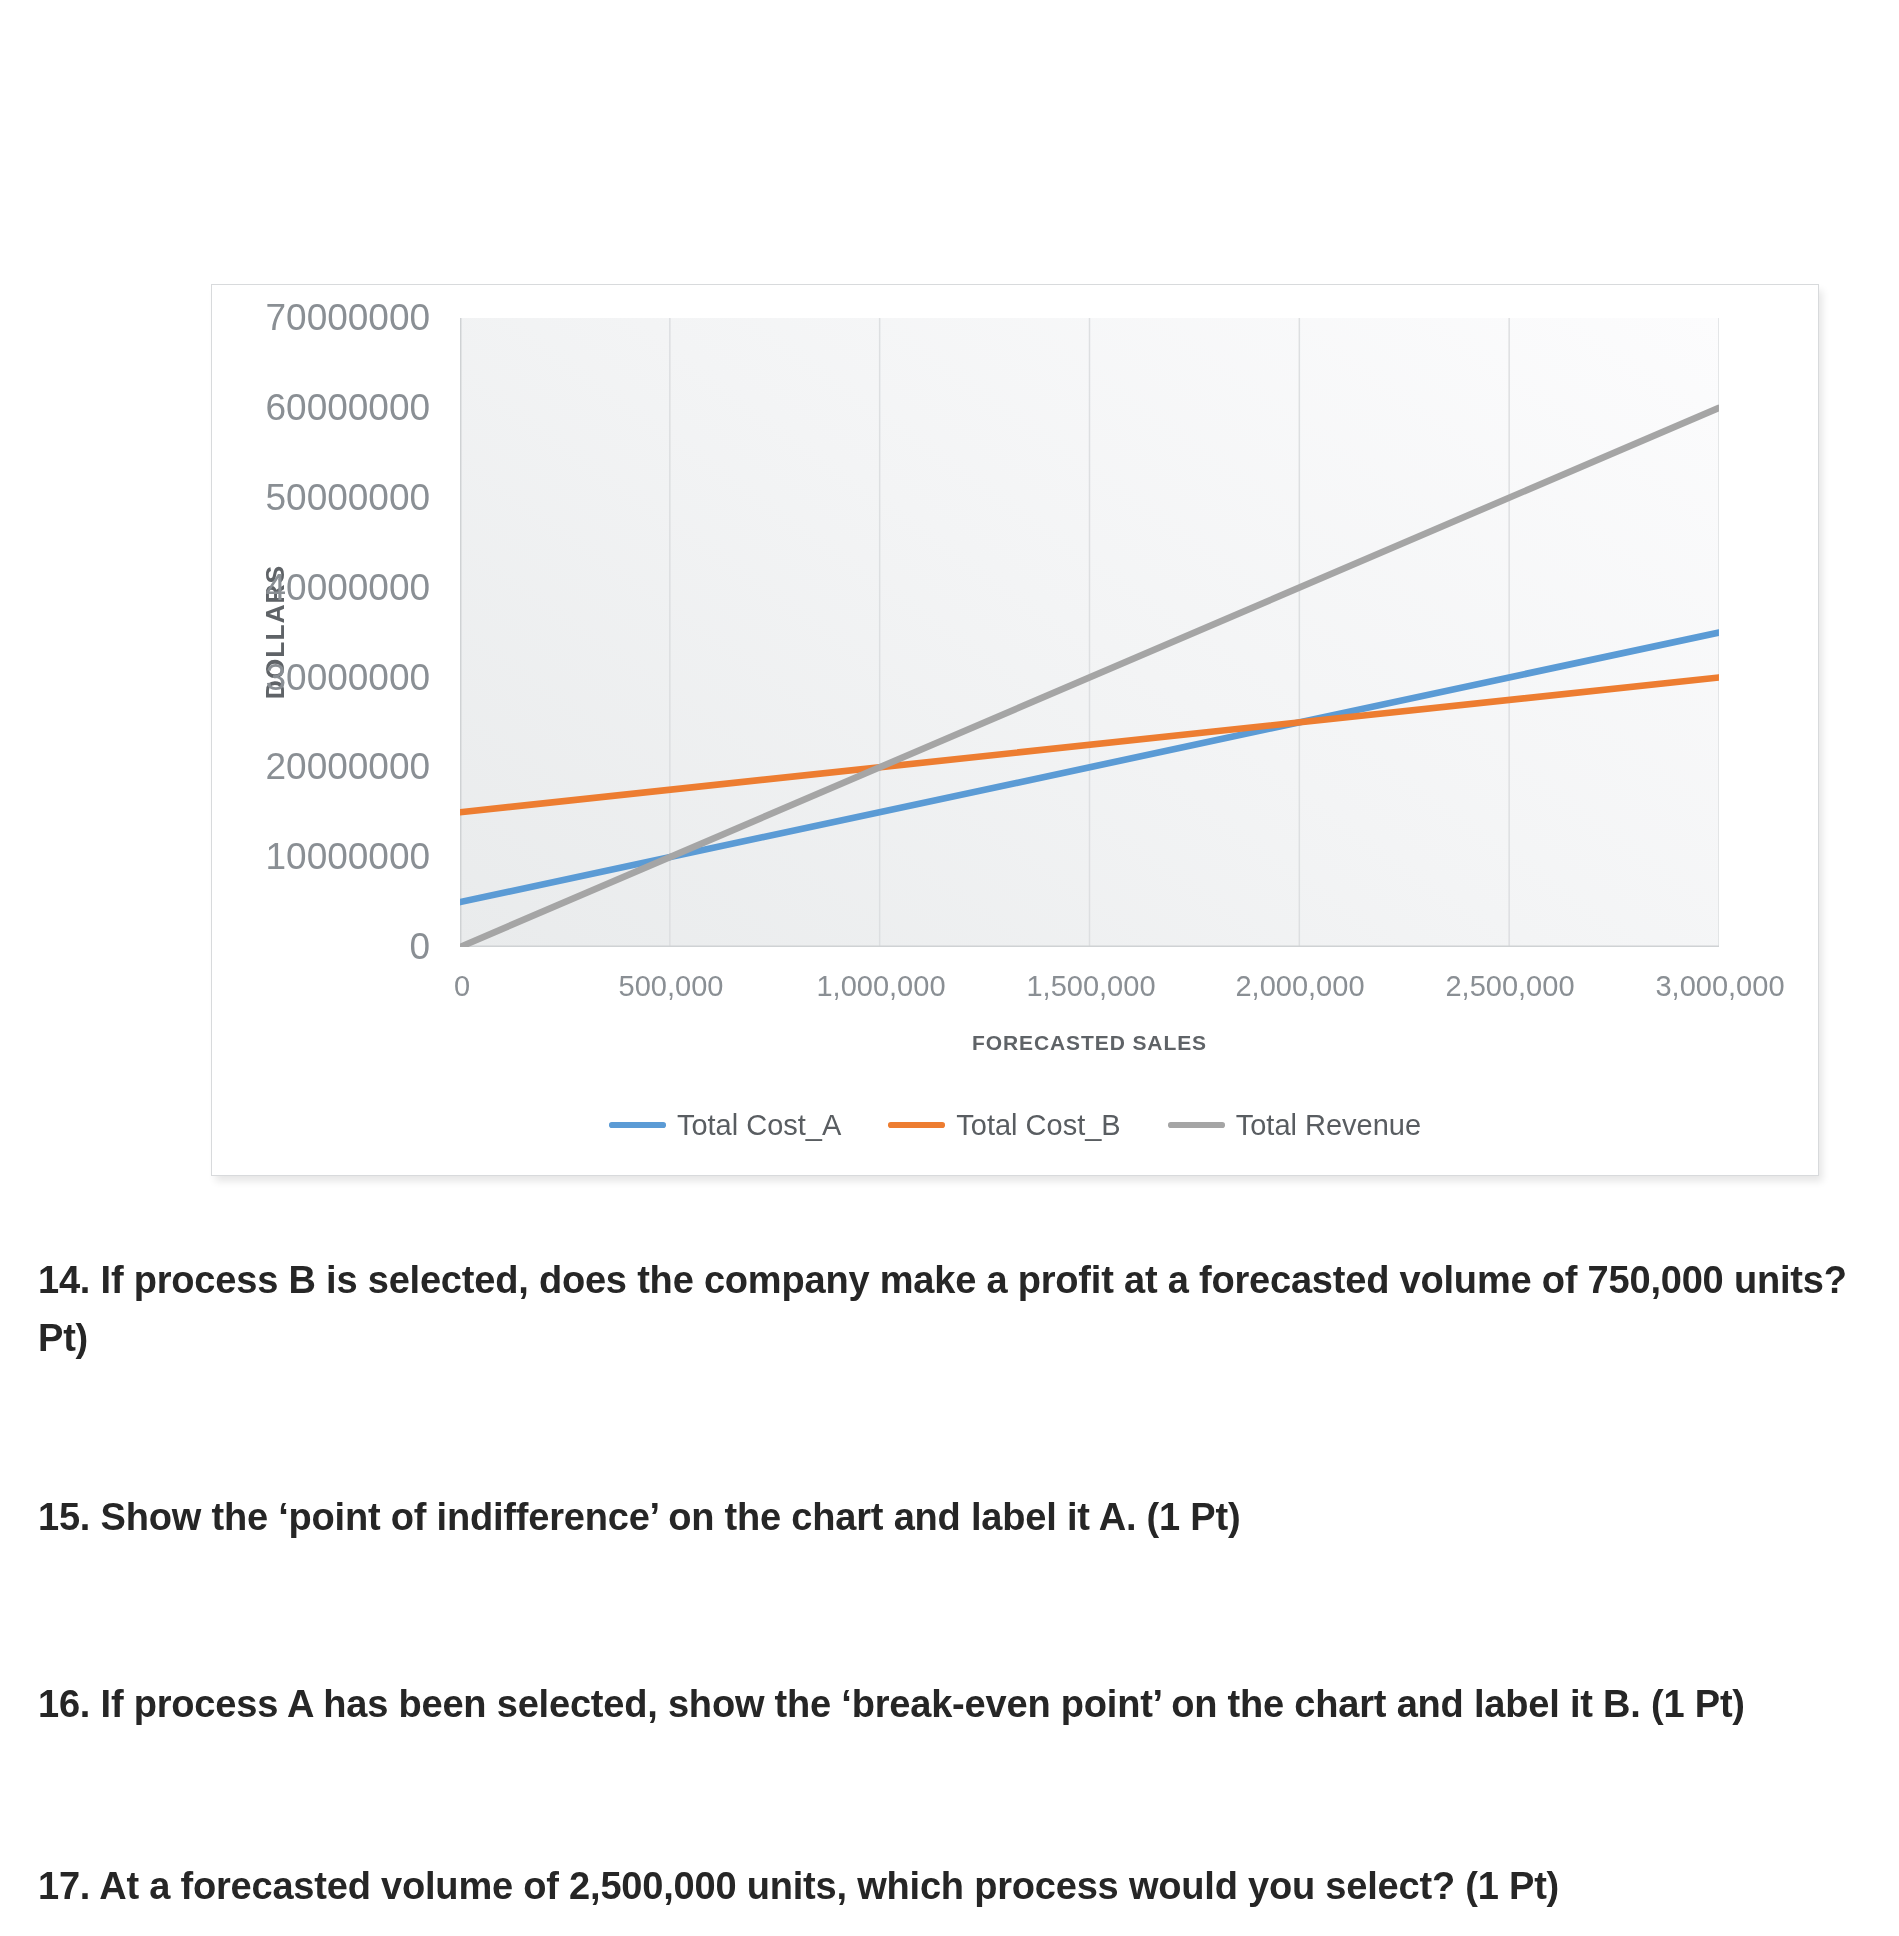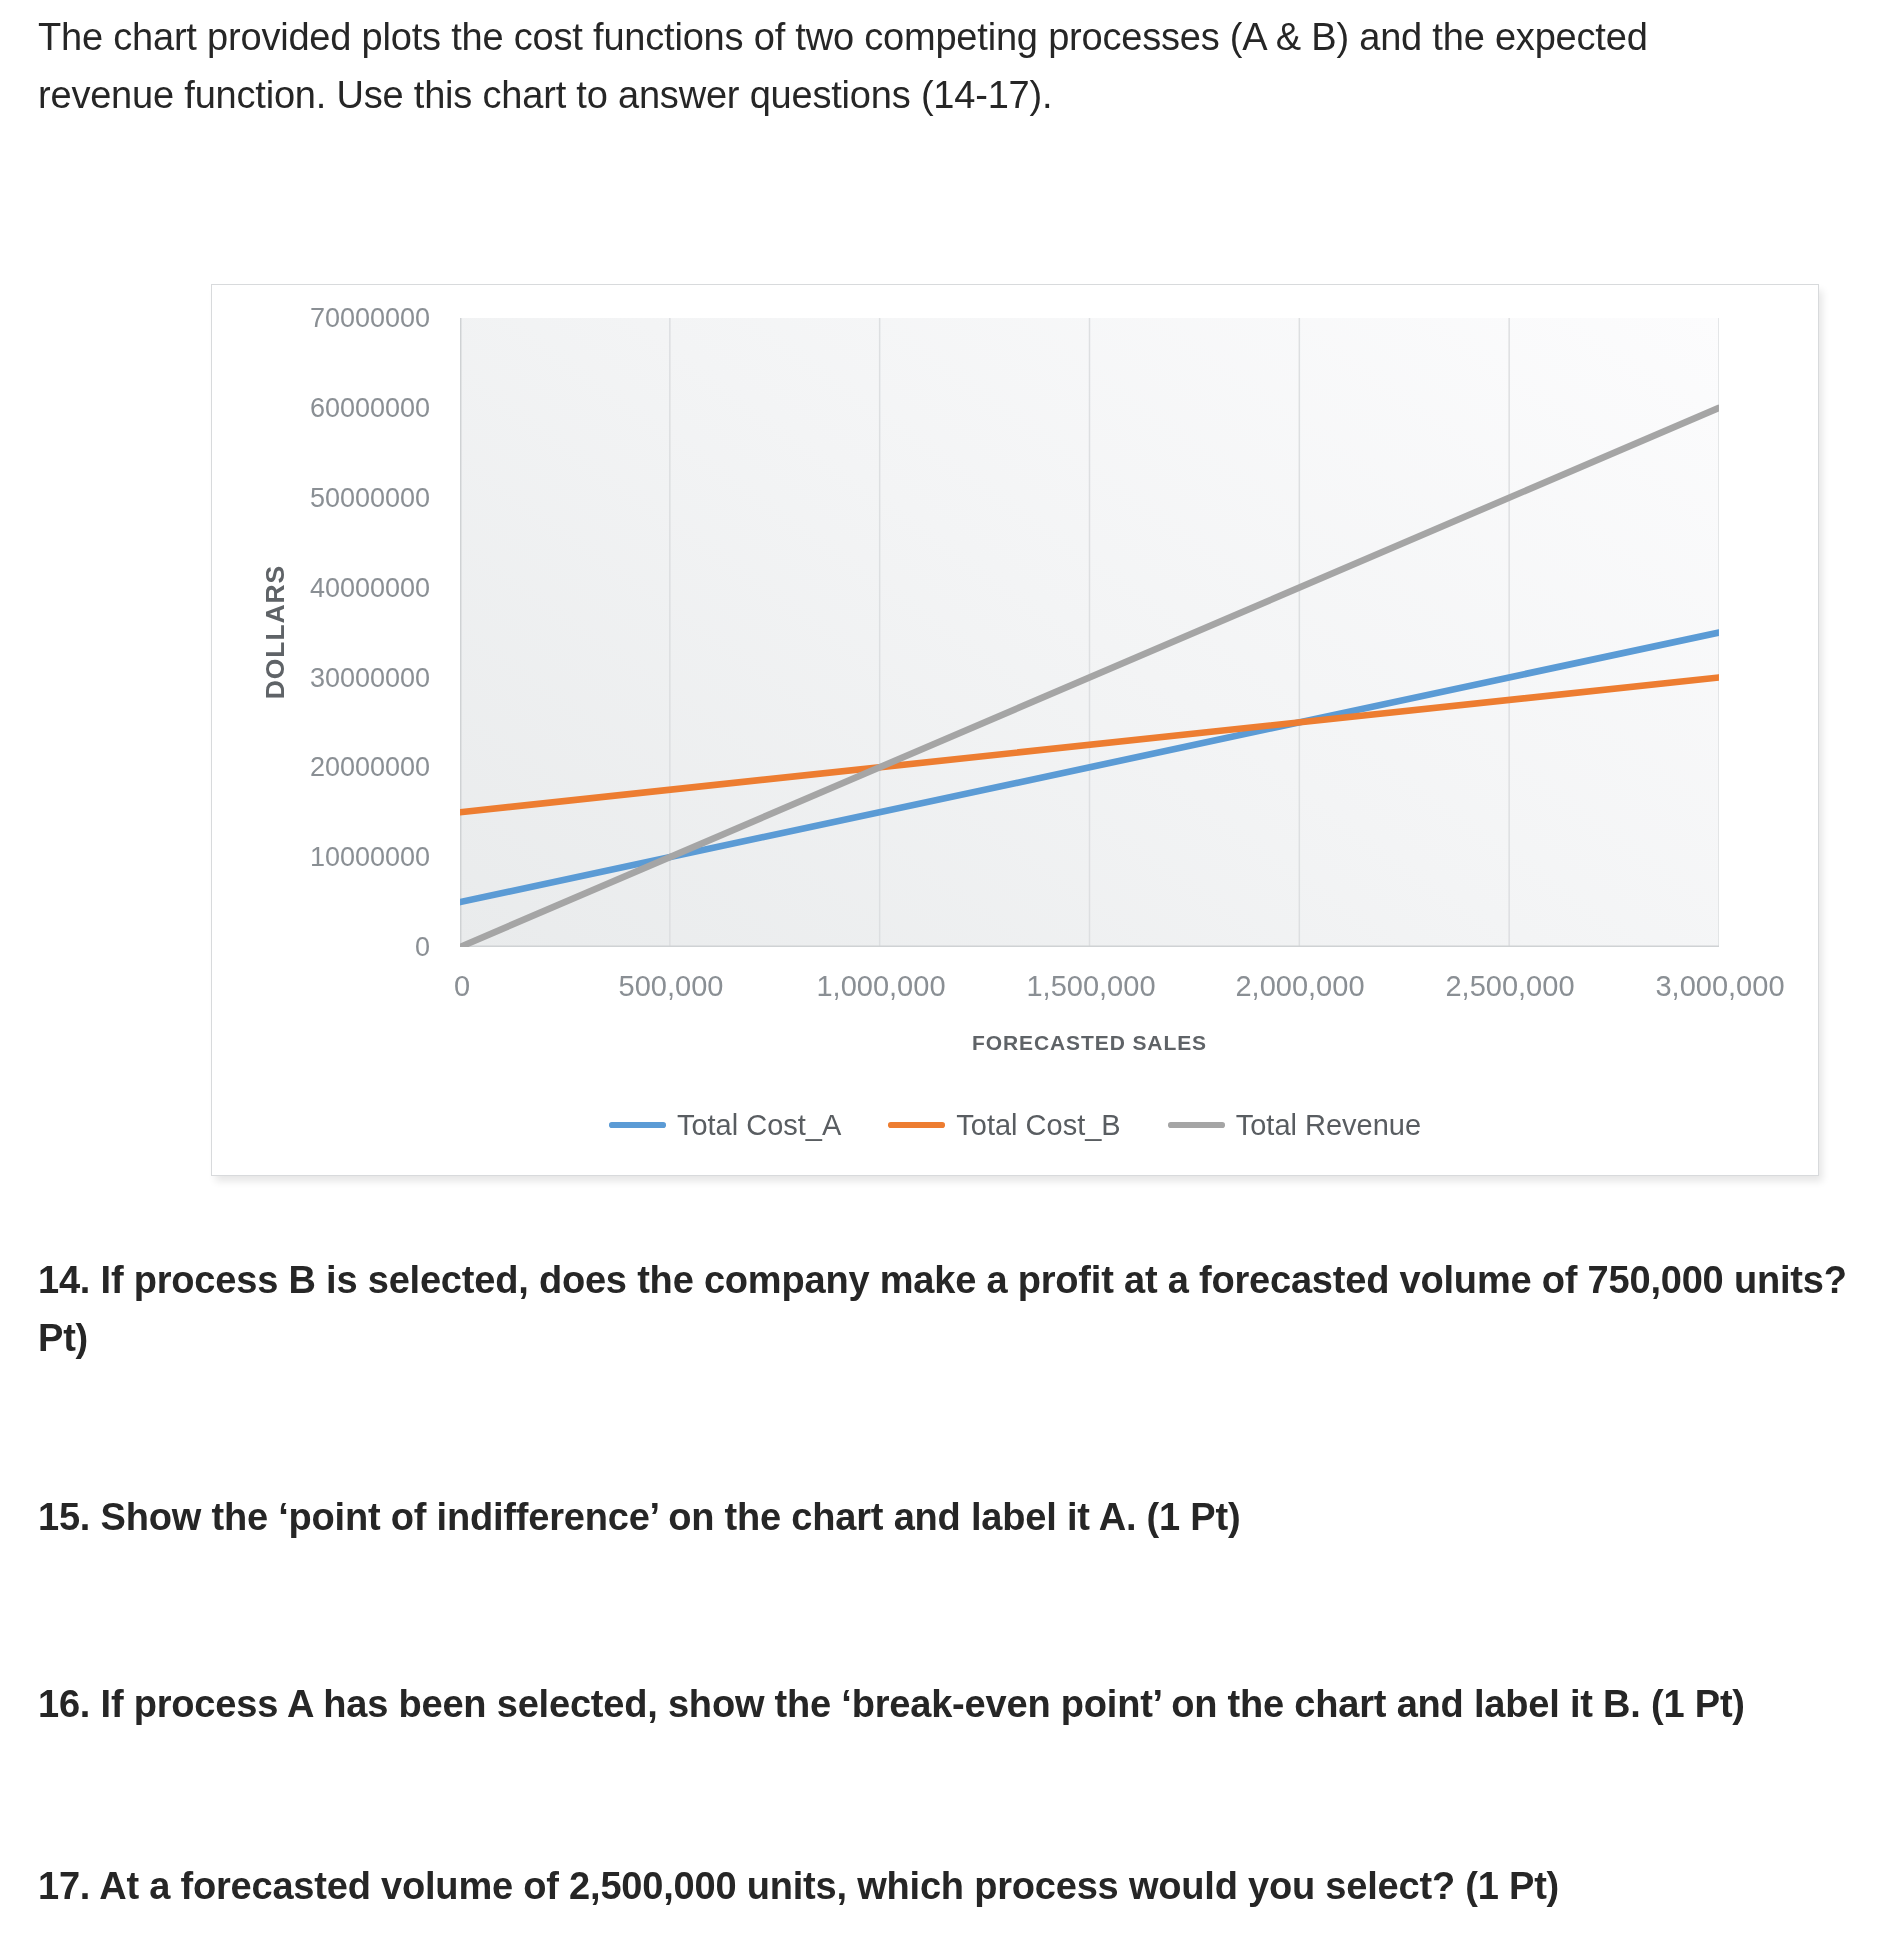--- a/index.html
+++ b/index.html
@@ -16,39 +16,35 @@
   .chart-card{position:absolute;left:211px;top:284px;width:1606px;height:890px;background:#ffffff;
               border:0.9px solid #d8dadc;box-shadow:3.8px 5.7px 7.6px rgba(0,0,0,0.10);}
   .plot{position:absolute;left:248px;top:33px;width:1259px;height:629px;
         background:linear-gradient(35deg,#e9ebec 0%,#f3f4f5 50%,#fcfcfd 100%);}
   .plot svg{position:absolute;left:0;top:0;width:100%;height:100%;display:block;}
   .y-title{position:absolute;left:63px;top:347px;transform:translate(-50%,-50%) rotate(-90deg);
            font-size:26.5px;font-weight:700;letter-spacing:0.9px;color:#5f6367;white-space:nowrap;}
   .x-title{position:absolute;left:248px;top:746px;width:1259px;text-align:center;
            font-size:21px;font-weight:700;letter-spacing:0.9px;color:#5f6367;}
   .y-ticks{position:absolute;left:0;top:0;width:220px;height:100%;}
-  .ytick{position:absolute;right:1.9px;line-height:30px;font-size:27px;color:#8a8f94;white-space:nowrap;}
+  .ytick{position:absolute;right:1.9px;line-height:30px;font-size:37px;color:#8a8f94;white-space:nowrap;}
   .x-ticks{position:absolute;left:0;top:0;width:100%;height:100%;}
   .xtick{position:absolute;transform:translateX(-50%);top:686px;line-height:30px;
          font-size:29px;color:#8a8f94;white-space:nowrap;}
   .legend{position:absolute;left:0;top:821px;width:100%;height:38px;display:flex;
           justify-content:center;align-items:center;gap:47px;}
   .leg-item{display:flex;align-items:center;gap:11px;}
   .leg-swatch{display:inline-block;width:57px;height:6.6px;border-radius:2.8px;}
   .leg-label{font-size:29px;color:#595d61;}
 </style>
 </head>
 <body>
 
 <div class="page">
 
-  <div class="intro">
-    <div class="tline">The chart provided plots the cost functions of two competing processes (A &amp; B) and the expected</div>
-    <div class="tline">revenue function. Use this chart to answer questions (14-17).</div>
-  </div>
 
   <div class="chart-card">
     <div class="y-title">DOLLARS</div>
     <div class="y-ticks" id="y-ticks">
         <div class="ytick" style="top: 18px;">70000000</div>
         <div class="ytick" style="top: 108px;">60000000</div>
         <div class="ytick" style="top: 198px;">50000000</div>
         <div class="ytick" style="top: 288px; margin-left: 36px;">40000000</div>
         <div class="ytick" style="top: 378px;">30000000</div>
         <div class="ytick" style="top: 467px;">20000000</div>

